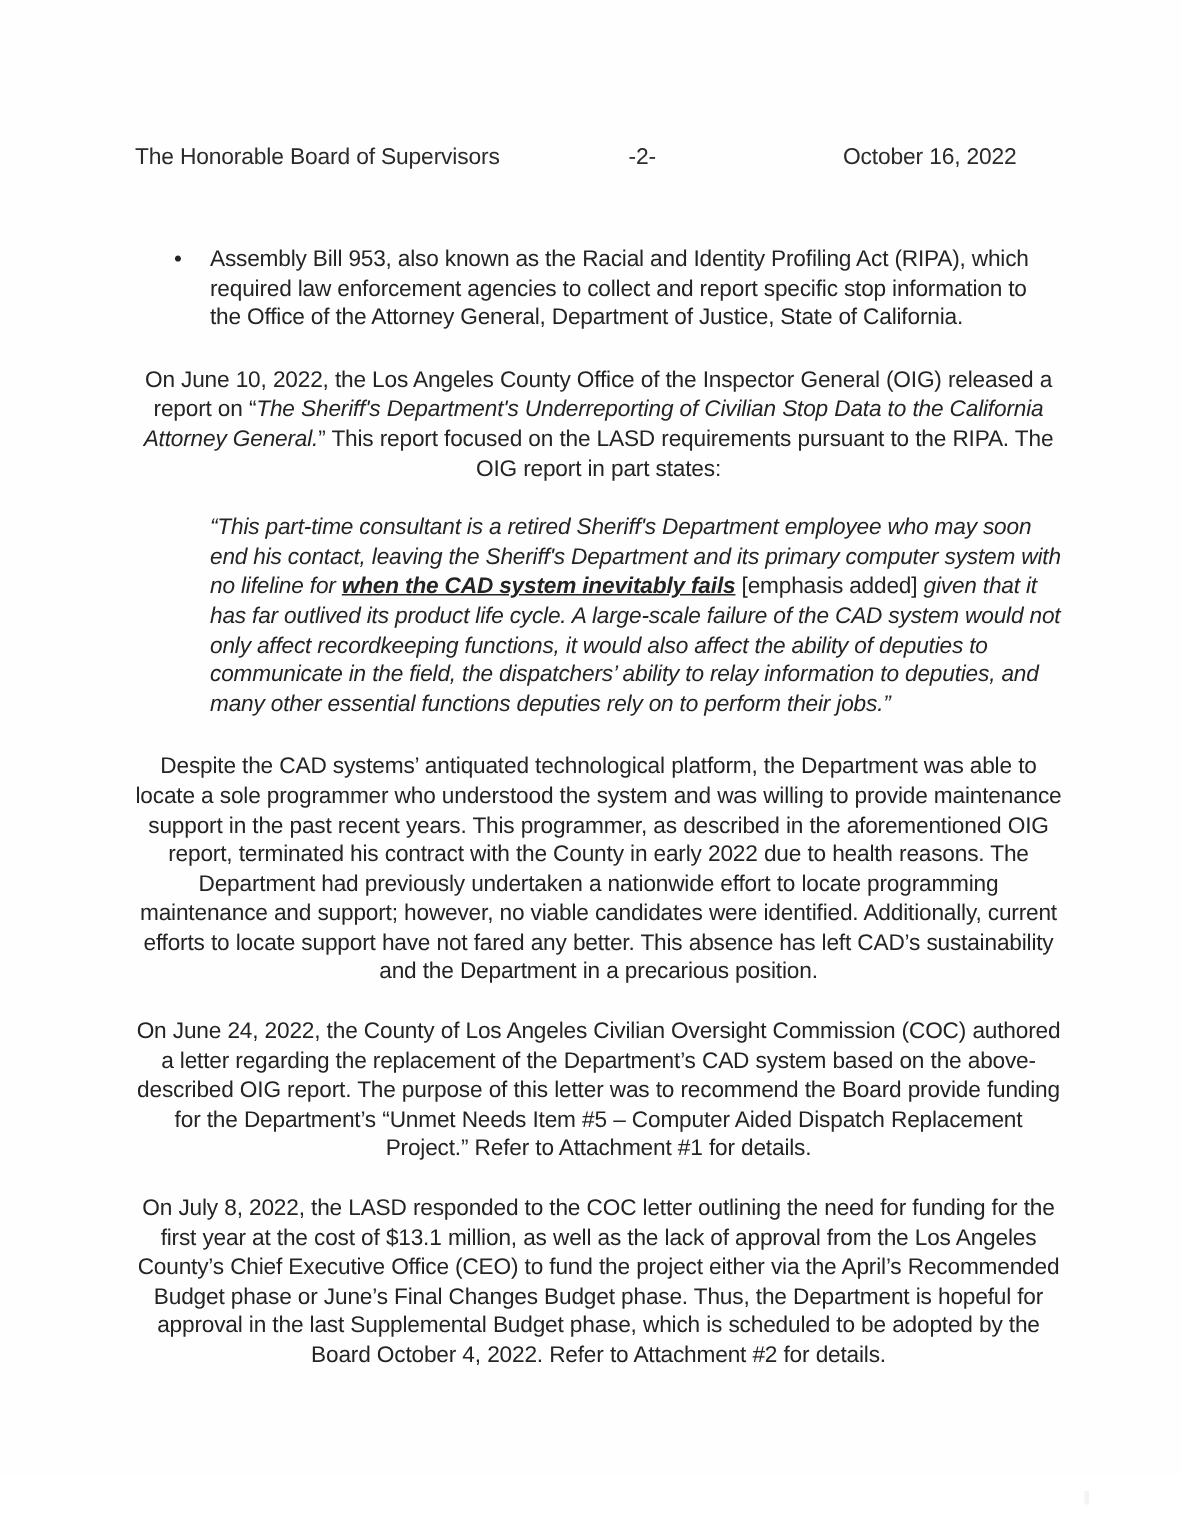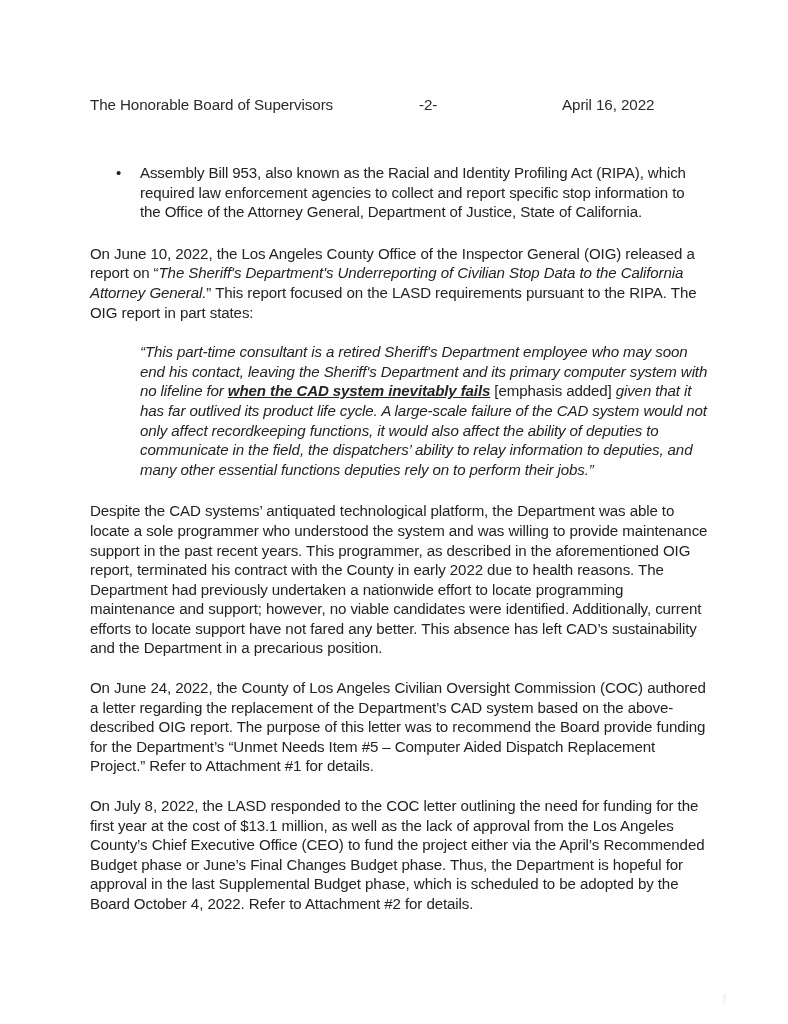--- a/index.html
+++ b/index.html
@@ -54,21 +54,21 @@
     top: 163px;
     left: 90px;
     width: 618px;
   }
 
   p.para {
     margin: 0 0 20px 0;
     font-size: 15.1px;
     line-height: 19.6px;
     color: #242424;
-    text-align: left;
+    text-align: center;
     letter-spacing: -0.12px;
     word-spacing: 0.1px;
   }
 
   
   ul.bullets {
     margin: 0 0 22px 0;
     padding: 0;
     list-style: none;
   }
@@ -124,21 +124,21 @@
   }
 </style>
 </head>
 <body>
 
 <div class="page">
 
   <div class="doc-header">
     <span class="hdr-left">The Honorable Board of Supervisors</span>
     <span class="hdr-page">-2-</span>
-    <span class="hdr-date">April 16, 2022</span>
+    <span class="hdr-date">October 16, 2022</span>
   </div>
 
   <div class="body-area">
 
     <ul class="bullets">
       <li>
         <span class="bullet-dot">•</span>
         <span>Assembly Bill 953, also known as the Racial and Identity Profiling Act (RIPA), which required law enforcement agencies to collect and report specific stop information to the Office of the Attorney General, Department of Justice, State of California.</span>
       </li>
     </ul>

